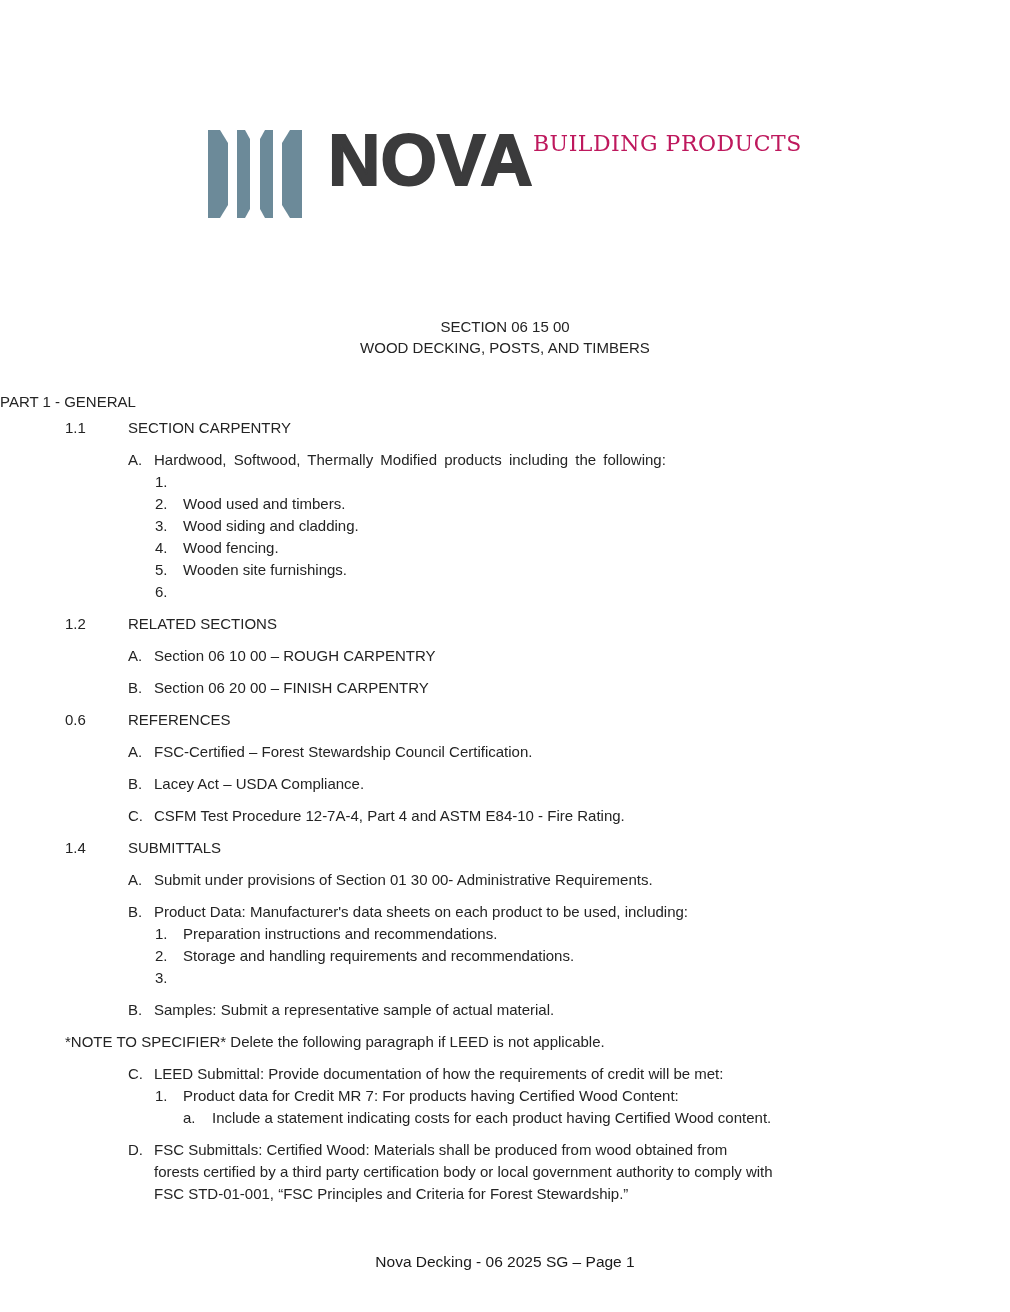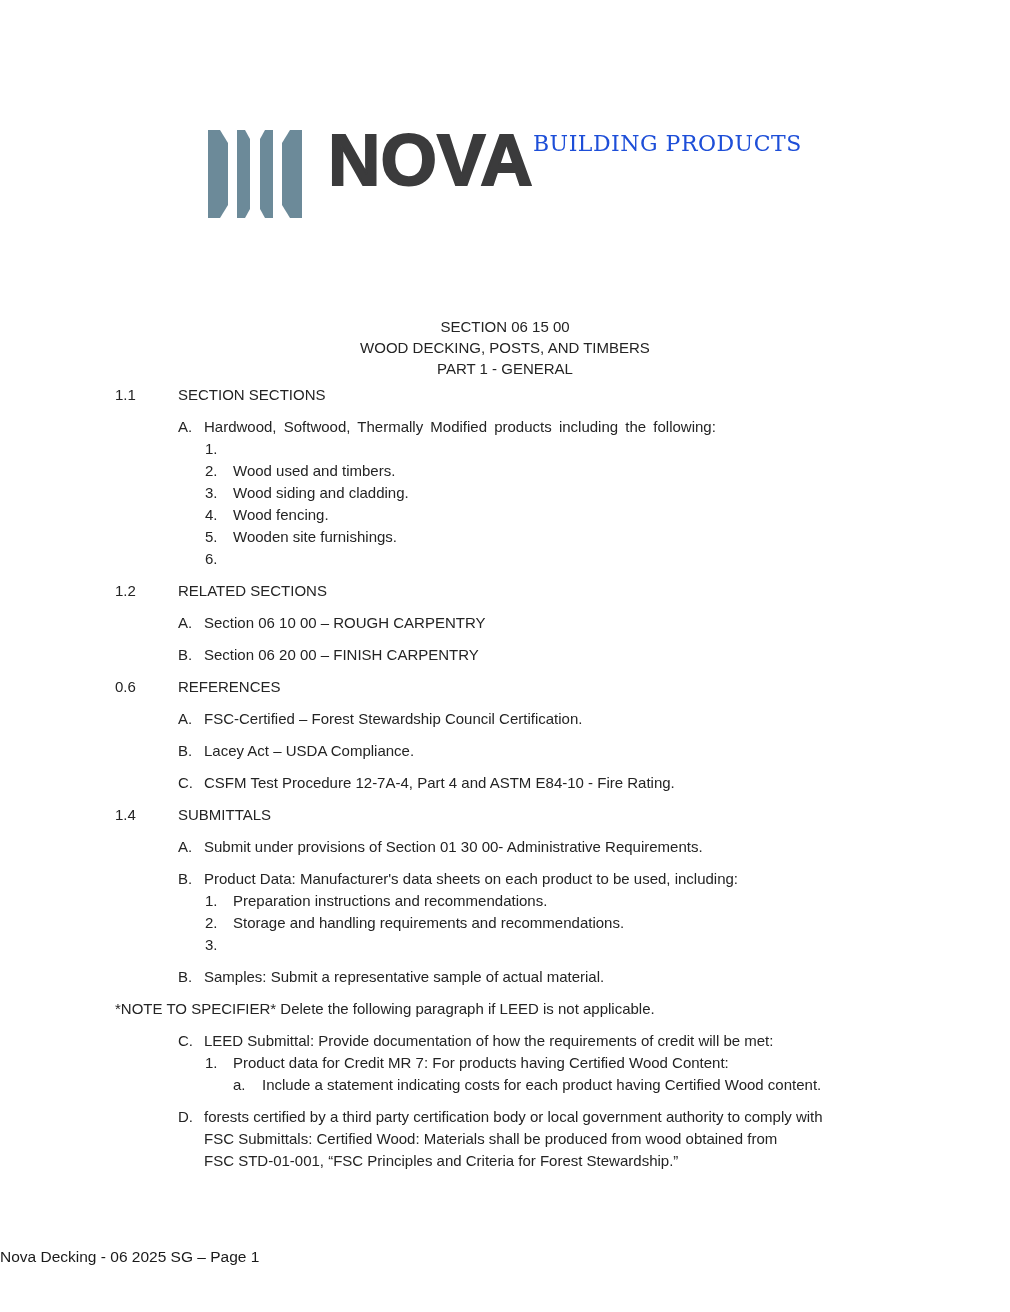--- a/index.html
+++ b/index.html
@@ -14,44 +14,44 @@
   
   .logo{display:flex;justify-content:center;align-items:flex-start;gap:26px;padding-top:130px;height:88px;}
   .logo-mark svg{display:block;}
   .logo-text{display:flex;flex-direction:row;align-items:flex-start;justify-content:flex-end;}
   .logo-nova{
     font-weight:bold;font-size:72px;line-height:60px;
     color:#3b3b3c;-webkit-text-stroke:2.2px #3b3b3c;letter-spacing:0.5px;
   }
   .logo-sub{
     font-family:"DejaVu Serif", serif;
-    font-size:22px;line-height:26px;letter-spacing:0.5px;color:#1d4ed8;margin-top:1px;
+    font-size:22px;line-height:26px;letter-spacing:0.5px;color:#be185d;margin-top:1px;
   }
 
   
   .doc-title{text-align:center;margin-top:98px;line-height:21px;}
-  .part-title{text-align:center;line-height:21px;}
+  .part-title{margin-top:33px;line-height:21px;}
 
   
-  .content{padding:0 115px;margin-top:5px;}
+  .content{padding:0 65px;margin-top:5px;}
   .row{display:flex;line-height:22px;margin-top:10px;}
   .content > .row:first-child{margin-top:0;}
   .row.sub{margin-top:0;}
   .h-num{width:63px;flex:none;}
   .l1{padding-left:63px;}
   .l2{padding-left:90px;}
   .l3{padding-left:118px;}
   .mk1{width:26px;flex:none;}
   .mk2{width:28px;flex:none;}
   .mk3{width:29px;flex:none;}
   .tx{flex:1;}
   .wide{word-spacing:3px;}
   .note-row{line-height:22px;margin-top:10px;display:block;}
 
-  .footer{text-align:left;margin-top:76px;font-size:15.5px;color:#1a1a1a;}
+  .footer{text-align:center;margin-top:48px;font-size:15.5px;color:#1a1a1a;}
 </style>
 </head>
 <body>
 
 <div class="page">
 
   <header class="logo">
     <span class="logo-mark">
       <svg width="94" height="88" viewBox="0 0 94 88" xmlns="http://www.w3.org/2000/svg">
         <polygon points="0,0 12,0 20,13 20,75 12,88 0,88" fill="#6c8a99"></polygon>
@@ -69,21 +69,21 @@
   <div class="doc-title">
     <div>SECTION 06 15 00</div>
     <div>WOOD DECKING, POSTS, AND TIMBERS</div>
   </div>
   <div class="part-title">PART 1 - GENERAL</div>
 
   <main class="content">
 
     <div class="row heading">
       <span class="h-num">1.1</span>
-      <span class="h-title">SECTION SECTIONS</span>
+      <span class="h-title">SECTION CARPENTRY</span>
     </div>
     <div class="row l1">
       <span class="mk1">A.</span>
       <span class="tx wide">Hardwood, Softwood, Thermally Modified products including the following:</span>
     </div>
     <div class="row sub l2">
       <span class="mk2">1.</span>
     </div>
     <div class="row sub l2">
       <span class="mk2">2.</span>
@@ -173,22 +173,22 @@
       <span class="mk2">1.</span>
       <span class="tx">Product data for Credit MR 7: For products having Certified Wood Content:</span>
     </div>
     <div class="row sub l3">
       <span class="mk3">a.</span>
       <span class="tx">Include a statement indicating costs for each product having Certified Wood content.</span>
     </div>
     <div class="row l1">
       <span class="mk1">D.</span>
       <span class="tx">
+        <div>FSC Submittals: Certified Wood: Materials shall be produced from wood obtained from</div>
         <div>forests certified by a third party certification body or local government authority to comply with</div>
-        <div>FSC Submittals: Certified Wood: Materials shall be produced from wood obtained from</div>
         <div>FSC STD-01-001, “FSC Principles and Criteria for Forest Stewardship.”</div>
       </span>
     </div>
 
   </main>
 
   <footer class="footer">Nova Decking - 06 2025 SG – Page 1</footer>
 
 </div>
 

